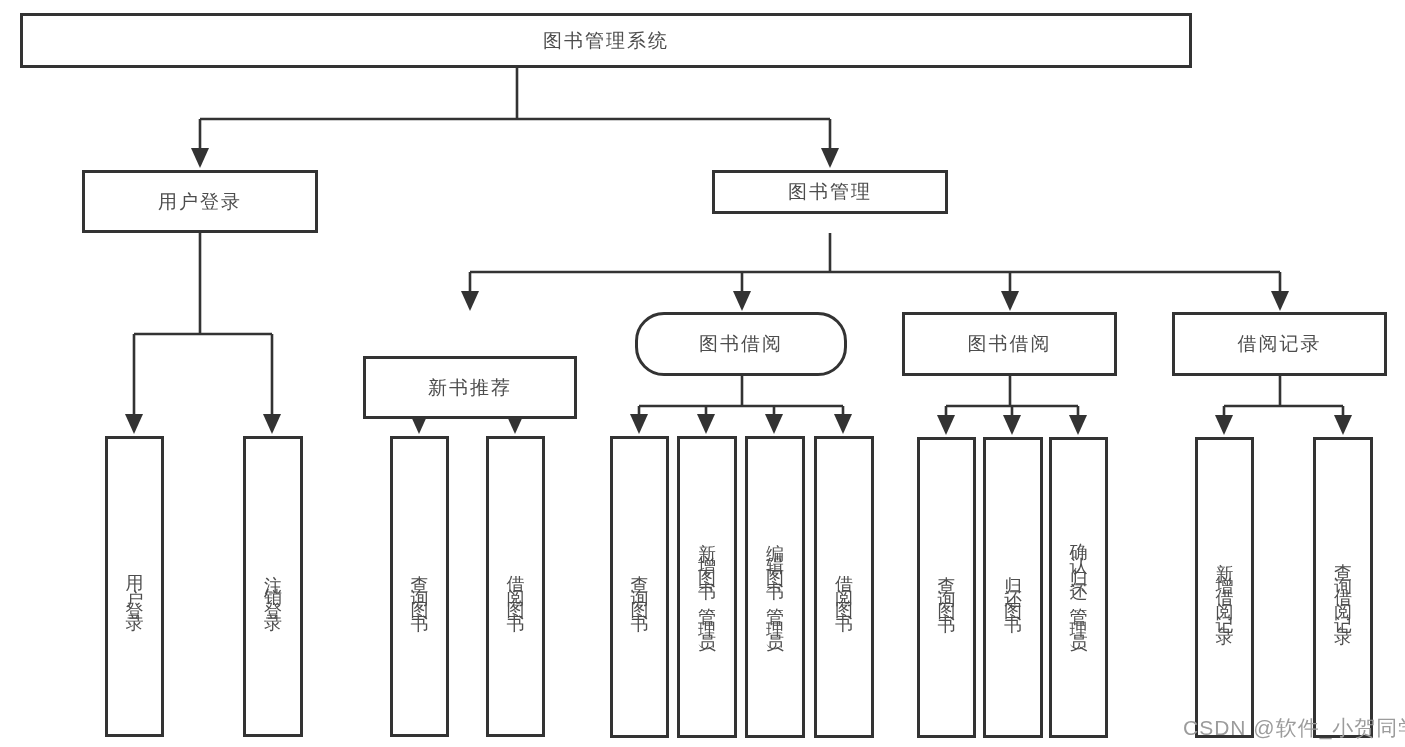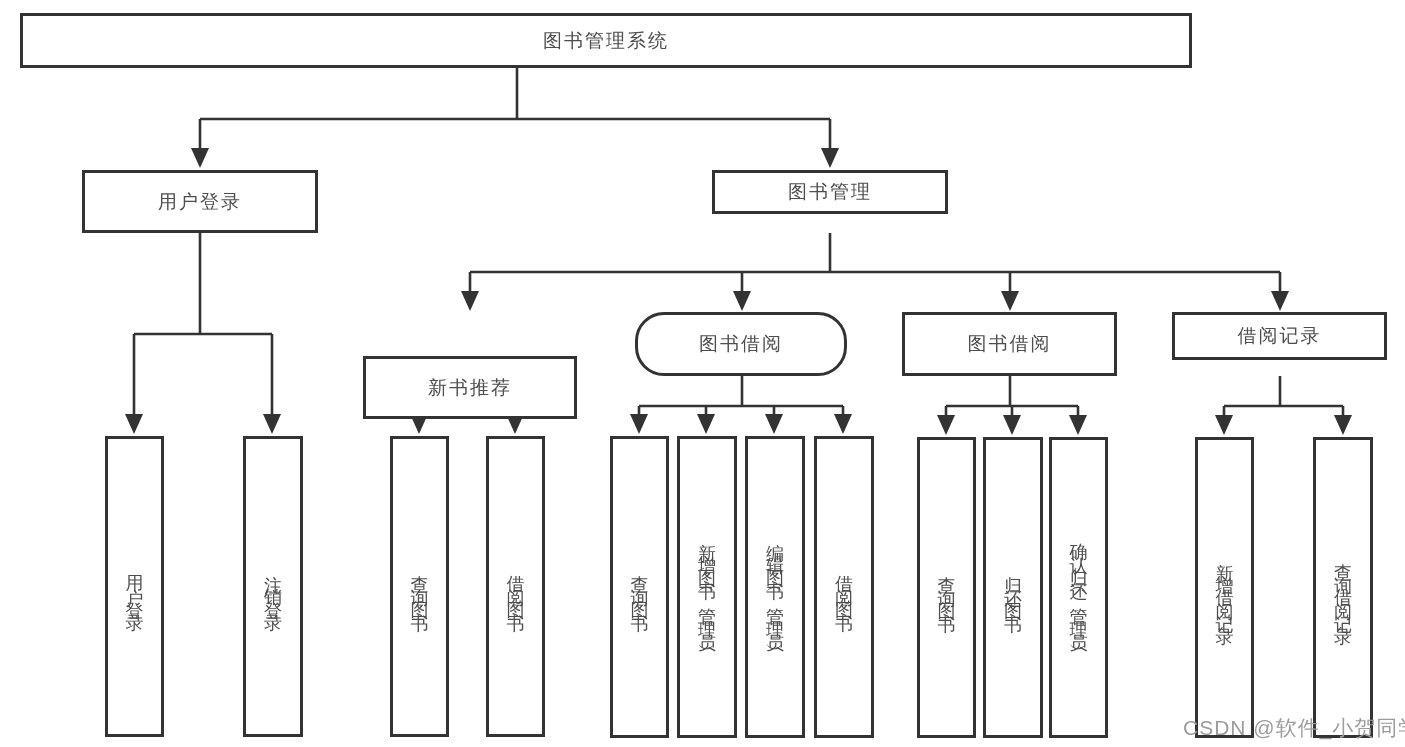--- a/index.html
+++ b/index.html
@@ -108,21 +108,21 @@
 
   <div class="box h" style="left:363px; top:312px; width:214px; height:63px;margin-top:44px;">
     <span>新书推荐</span>
   </div>
   <div class="box h" style="left:635px; top:312px; width:212px; height:64px;border-radius:29px;">
     <span>图书借阅</span>
   </div>
   <div class="box h" style="left:902px; top:312px; width:215px; height:64px;">
     <span>图书借阅</span>
   </div>
-  <div class="box h" style="left:1172px; top:312px; width:215px; height:48px;">
+  <div class="box h" style="left:1172px; top:312px; width:215px; height:64px;">
     <span>借阅记录</span>
   </div>
 
   <div class="box v" style="left:105px; top:436px; width:59px; height:301px;">
     <span>用户登录</span>
   </div>
   <div class="box v" style="left:243px; top:436px; width:60px; height:301px;">
     <span>注销登录</span>
   </div>
 

